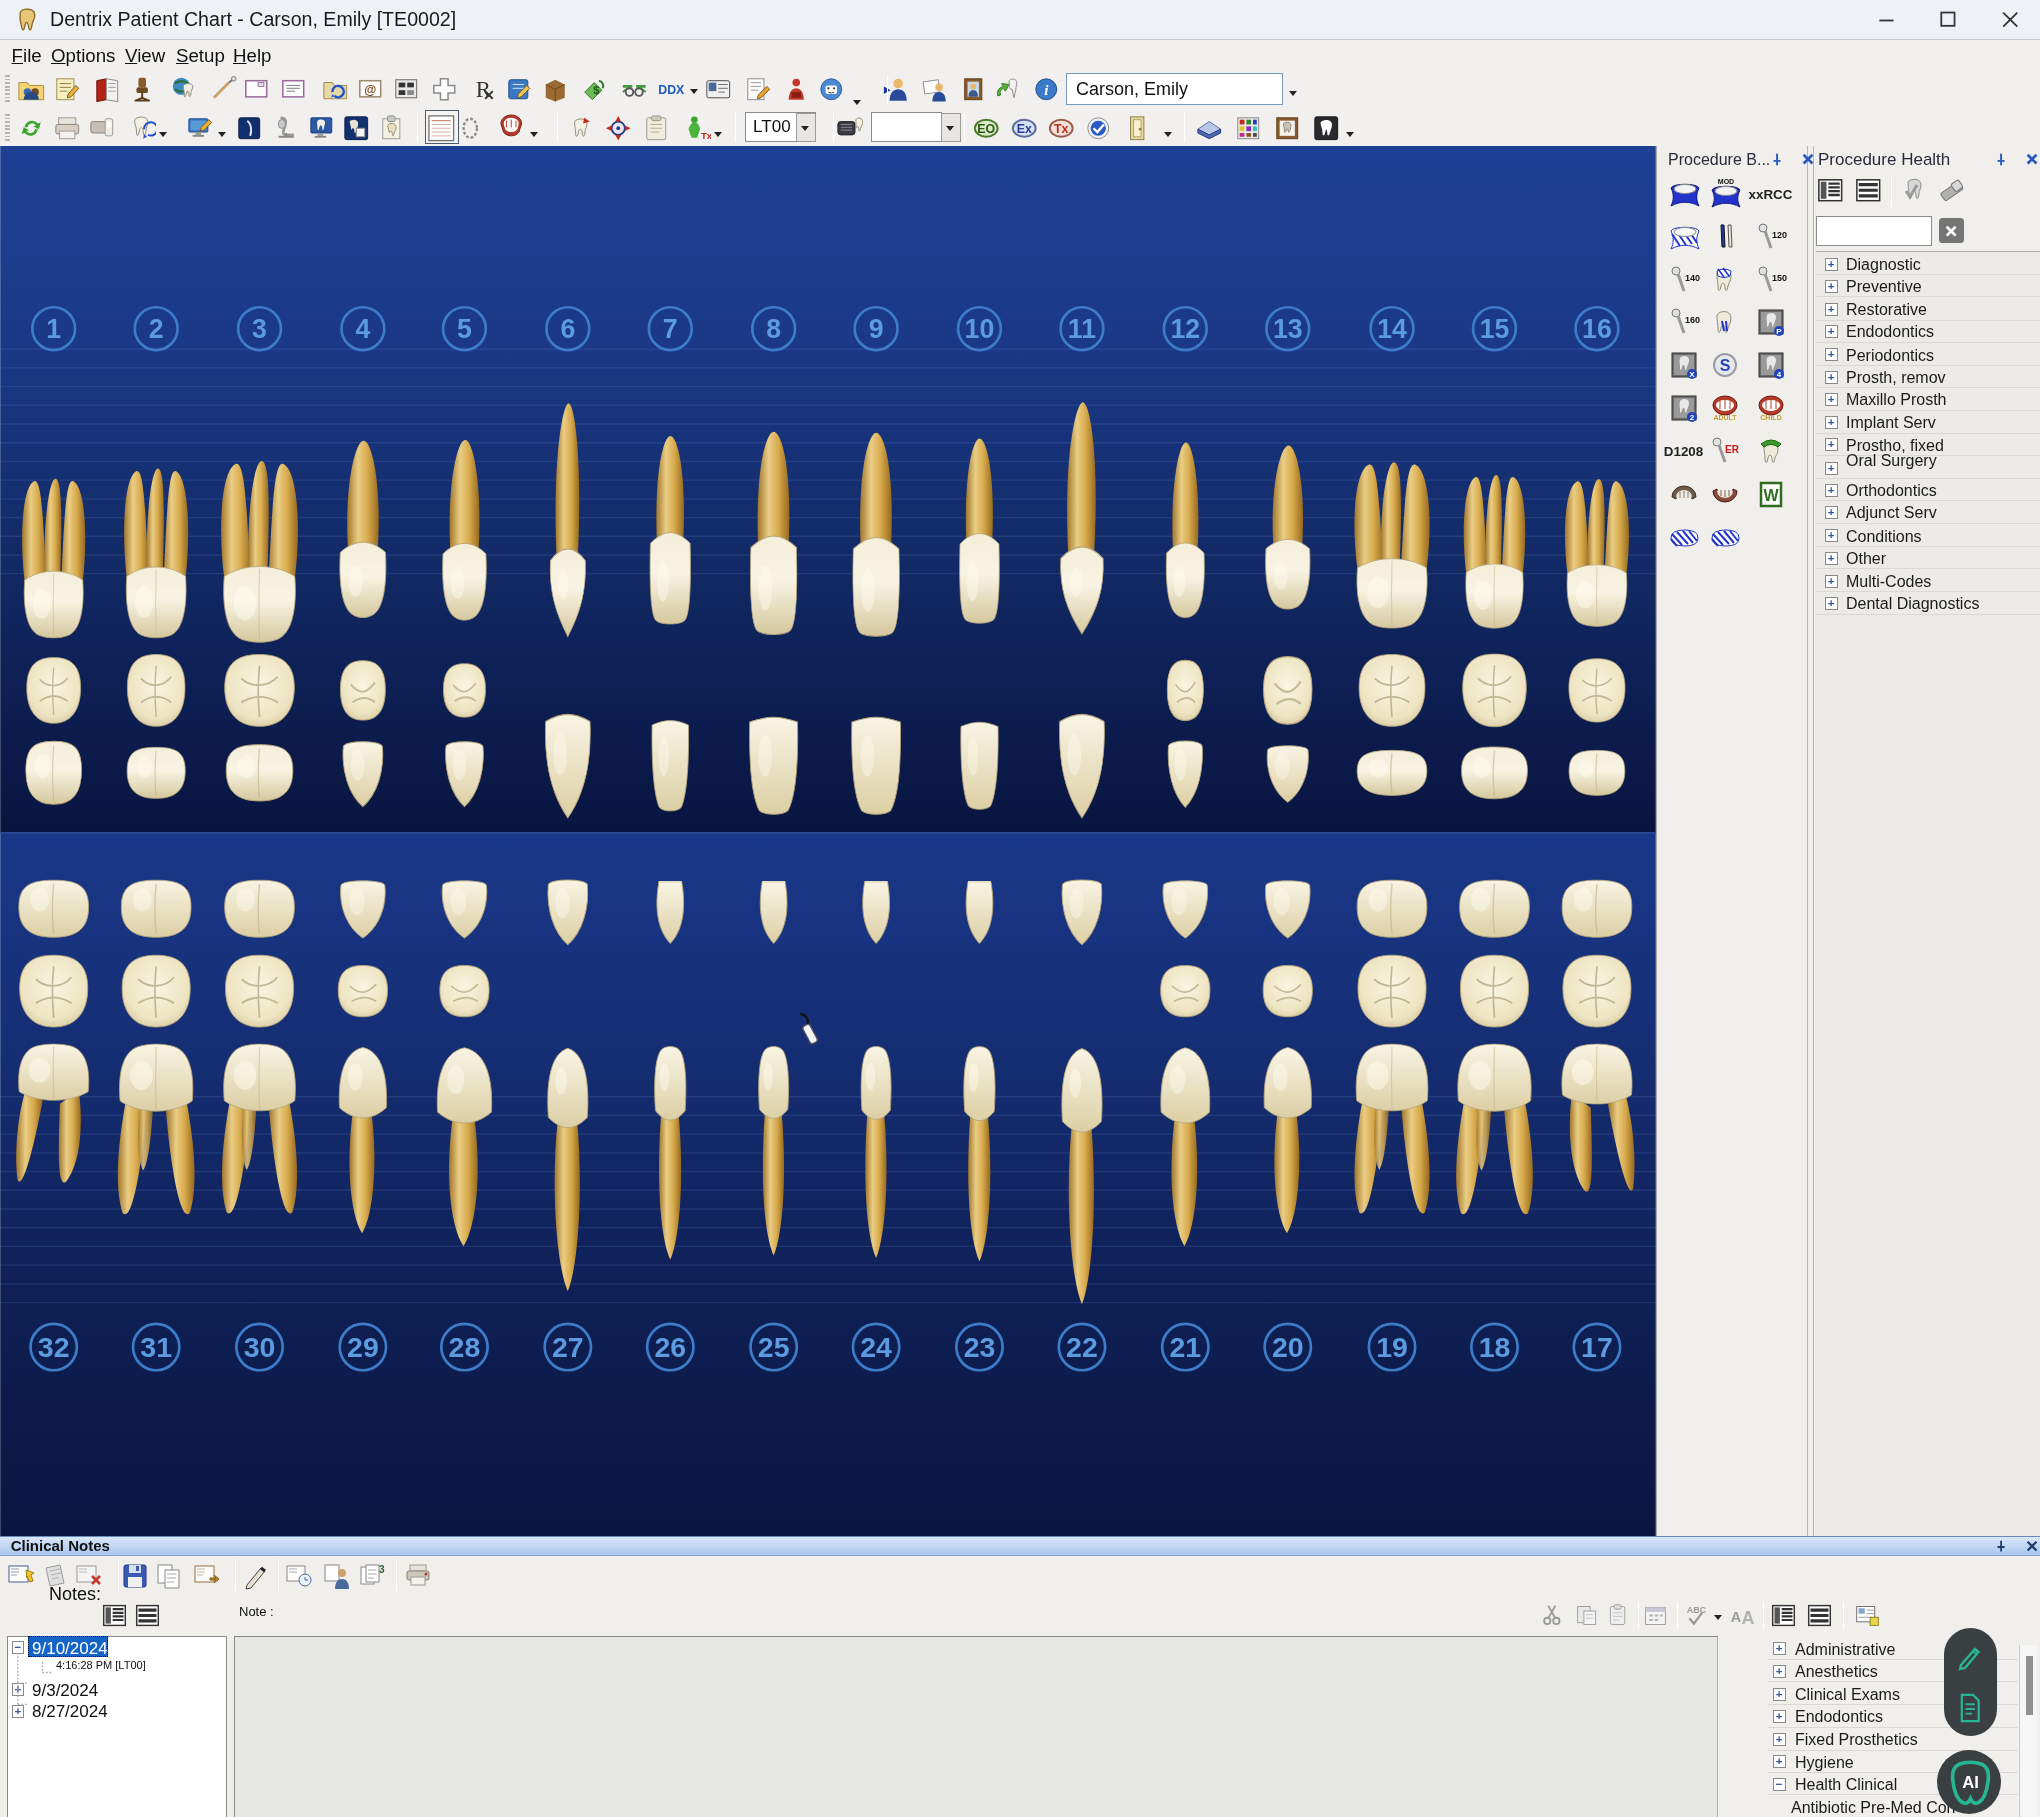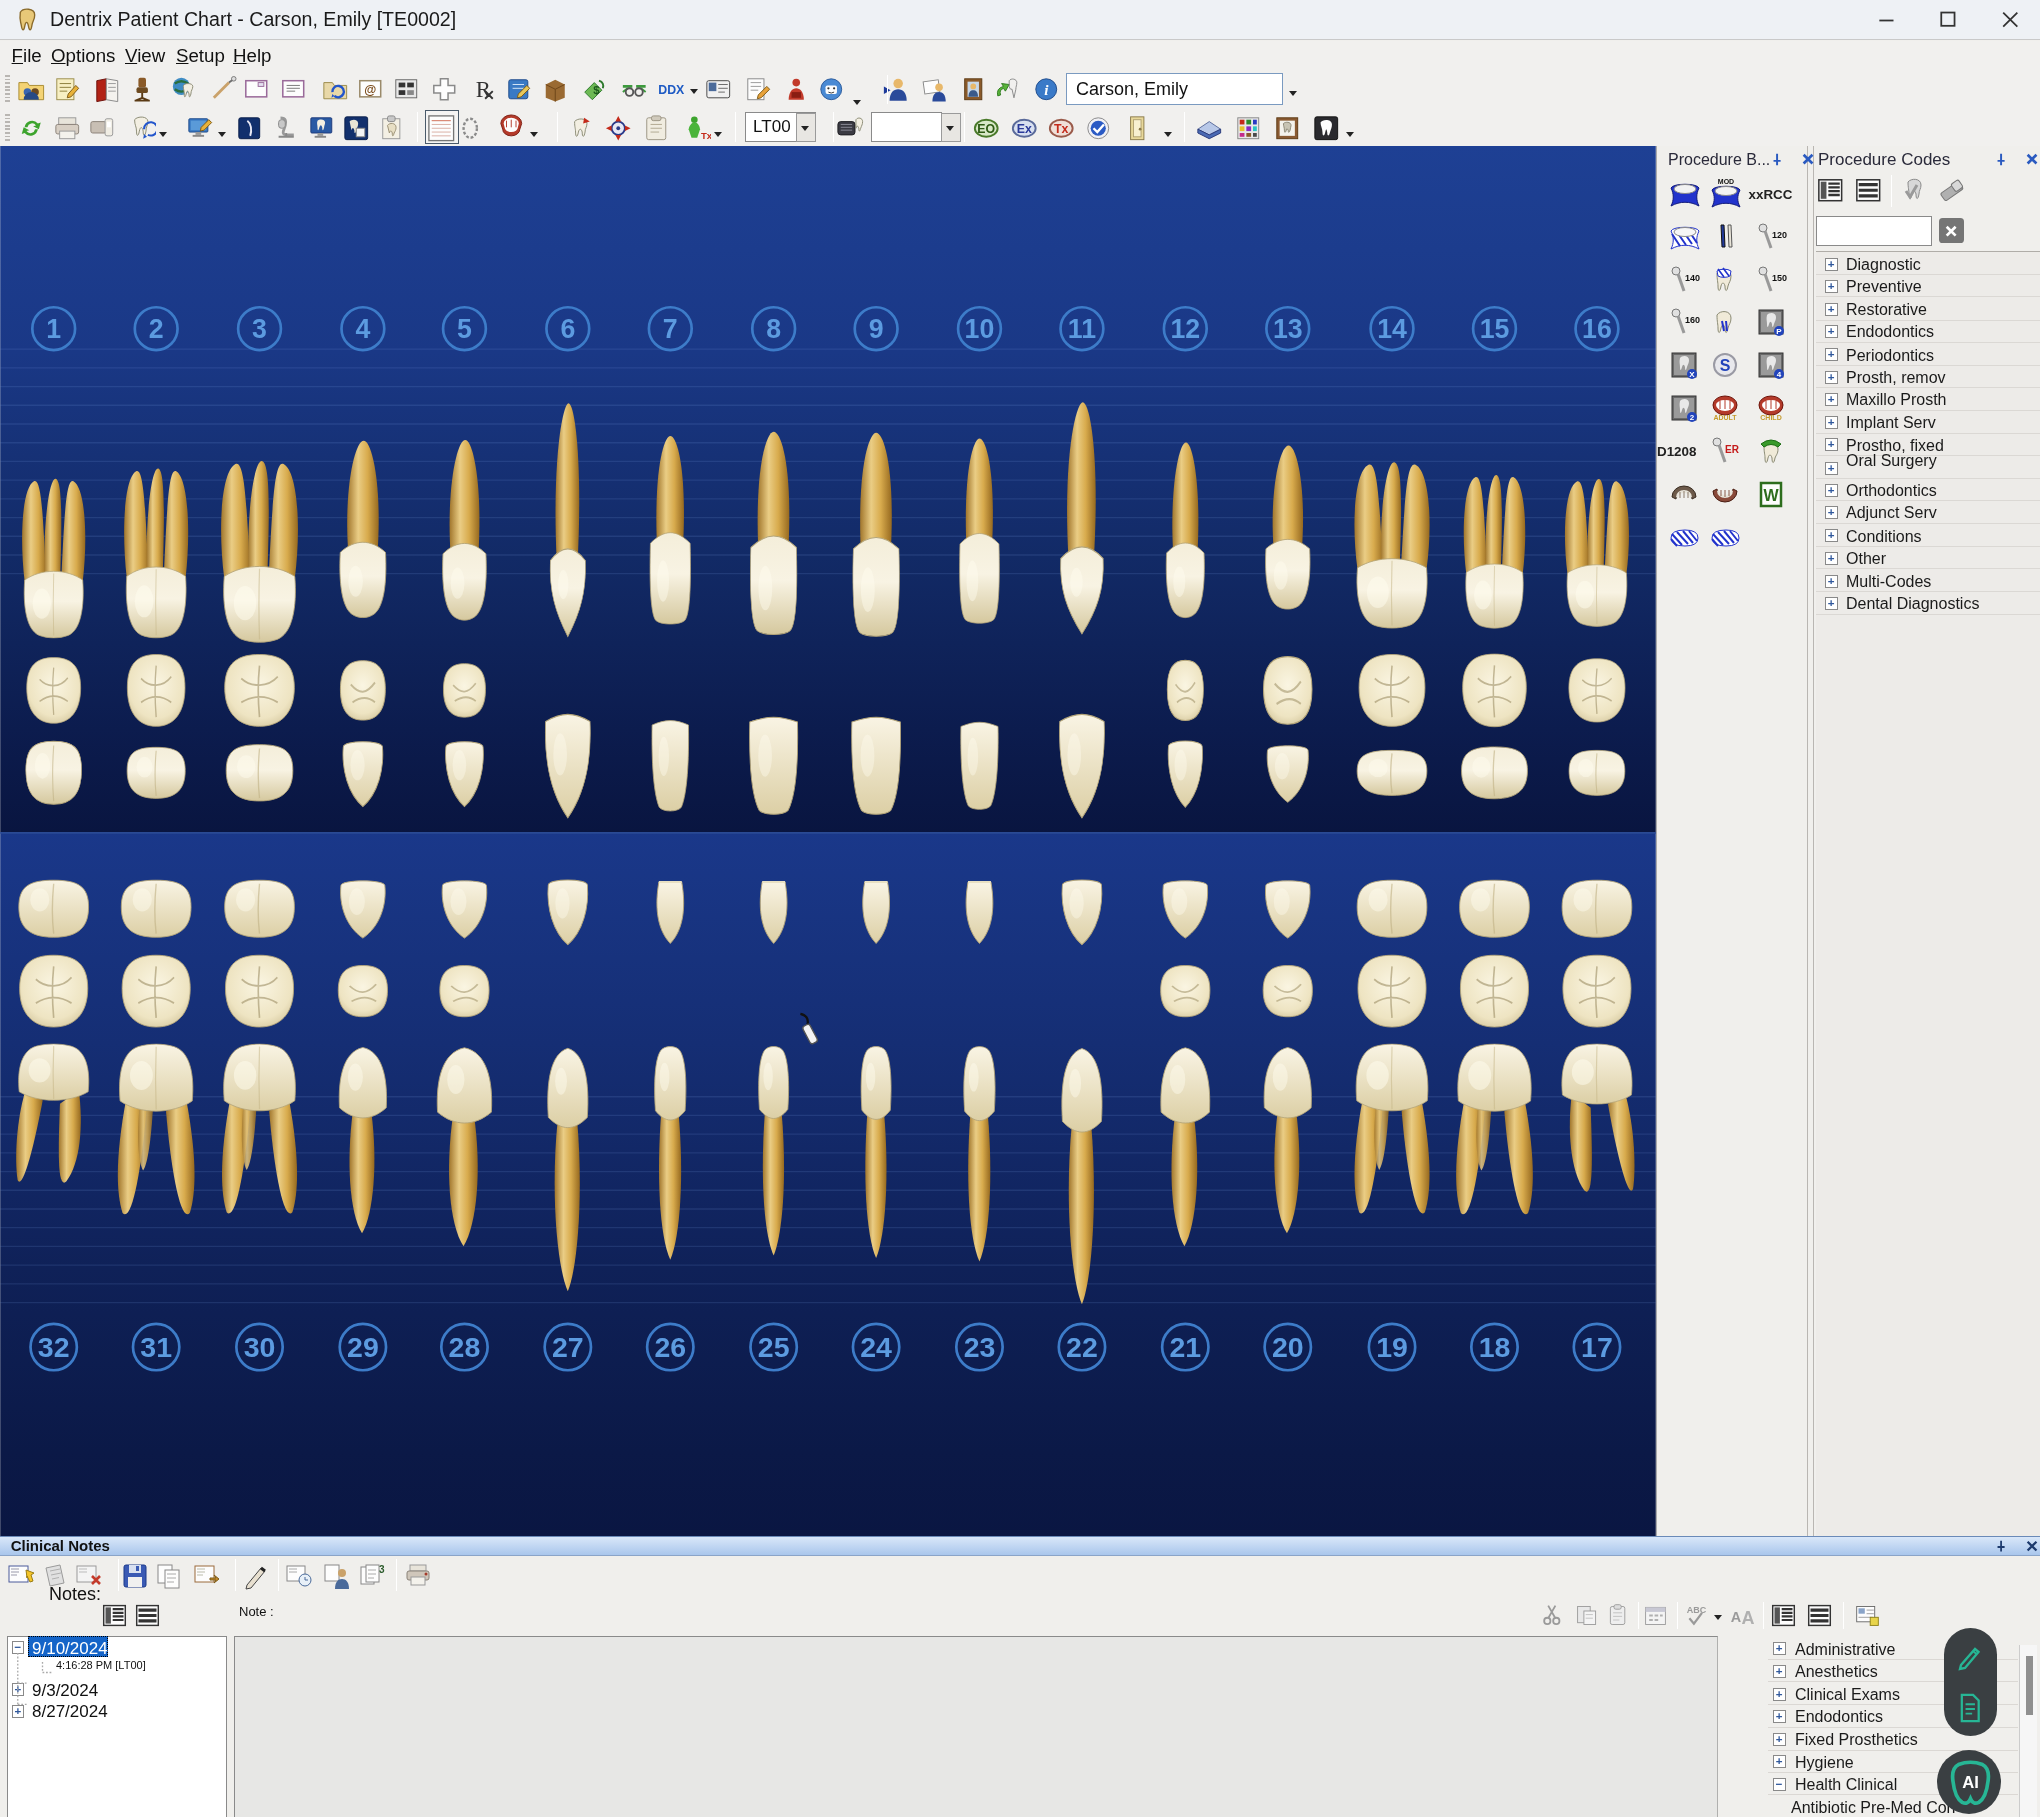--- a/index.html
+++ b/index.html
@@ -786,21 +786,21 @@
     <path d="M7,12 a9,5 0 0 1 18,0 a9,6 0 0 1 -18,0 z" fill="#fff"></path>
     <path d="M11,8 v8 M16,7 v9 M21,8 v8" stroke="#b43a2a"></path>
     <text x="16" y="27" text-anchor="middle" font-size="7" font-weight="bold" fill="#c49a2a">ADULT</text>
   </svg>
 <svg class="abs" style="left:1755px;top:393px" width="32" height="32" viewBox="0 0 32 32">
     <path d="M4,12 a12,9 0 0 1 24,0 a12,10 0 0 1 -24,0 z" fill="#b43a2a" stroke="#6d1208"></path>
     <path d="M7,12 a9,5 0 0 1 18,0 a9,6 0 0 1 -18,0 z" fill="#fff"></path>
     <path d="M11,8 v8 M16,7 v9 M21,8 v8" stroke="#b43a2a"></path>
     <text x="16" y="27" text-anchor="middle" font-size="7" font-weight="bold" fill="#c49a2a">CHILD</text>
   </svg>
-<div class="abs" style="left:1657px;top:444px;width:53px;text-align:left;font-size:13.4px;font-weight:bold;color:#222">D1208</div>
+<div class="abs" style="left:1657px;top:444px;width:53px;text-align:center;font-size:13.4px;font-weight:bold;color:#222">D1208</div>
 <svg class="abs" style="left:1709px;top:436px" width="32" height="32" viewBox="0 0 32 32">
     <circle cx="8" cy="6" r="4" fill="#e0e0e0" stroke="#777"></circle>
     <path d="M10,9 L16,26" stroke="#999" stroke-width="3"></path>
     <text x="16" y="17" font-size="10" font-weight="bold" fill="#c41a1a">ER</text>
   </svg>
 <svg class="abs" style="left:1755px;top:436px" width="32" height="32" viewBox="0 0 32 32">
     <path d="M9,10 c3,-5 14,-5 14,3 c0,5 -2,6 -3,9 c-1,6 -3,6 -3,0 c-1,-4 -3,-4 -4,0 c-1,6 -3,6 -3,0 c0,-4 -1,-5 -1,-12 z" fill="#f0ead8" stroke="#8a8a74"></path>
     <path d="M6,8 q10,-8 20,0 l-3,3 q-7,-5 -14,0 z" fill="#3a9a2a" stroke="#1d6d14"></path>
   </svg>
 <svg class="abs" style="left:1668px;top:479px" width="32" height="32" viewBox="0 0 32 32">
@@ -819,21 +819,21 @@
   </svg>
 <svg class="abs" style="left:1668px;top:523px" width="32" height="32" viewBox="0 0 32 32">
     <path d="M3,15 q0,-8 14,-8 q13,0 13,8 q0,8 -13,8 q-14,0 -14,-8 z" fill="#fff" stroke="#2233cc"></path>
     <path d="M4,11 l10,11 M9,9 l11,12 M15,8 l10,12 M21,8 l8,10 M3,16 l6,7" stroke="#2233cc" stroke-width="2"></path>
   </svg>
 <svg class="abs" style="left:1709px;top:523px" width="32" height="32" viewBox="0 0 32 32">
     <path d="M3,15 q0,-8 14,-8 q13,0 13,8 q0,8 -13,8 q-14,0 -14,-8 z" fill="#fff" stroke="#2233cc"></path>
     <path d="M4,11 l10,11 M9,9 l11,12 M15,8 l10,12 M21,8 l8,10 M3,16 l6,7" stroke="#2233cc" stroke-width="2"></path>
   </svg>
 <div class="abs" style="left:1814px;top:146px;width:226px;height:1390px;background:#f0efec"></div>
-<div class="abs" style="left:1818px;top:150px;font-size:17px;color:#2a2a3a">Procedure Codes</div>
+<div class="abs" style="left:1818px;top:150px;font-size:17px;color:#2a2a3a">Procedure Health</div>
 <svg class="abs" style="left:1994px;top:151px" width="46" height="18" viewBox="0 0 52 20">
     <path d="M8,3 v8 M4,11 h8 M8,11 v5" stroke="#2a5ac0" stroke-width="2.2" fill="none"></path>
     <path d="M38,4 l10,10 M48,4 l-10,10" stroke="#2a5ac0" stroke-width="3"></path>
   </svg>
 <svg class="abs" style="left:1816px;top:176px" width="28.5" height="28.5" viewBox="0 0 30 30">
     <rect x="3" y="4" width="24" height="22" fill="#fdfdfd" stroke="#333" stroke-width="1.6"></rect>
     <rect x="5" y="6" width="6" height="18" fill="#555"></rect>
     <path d="M13,8 h12 M13,12 h12 M13,16 h12 M13,20 h12" stroke="#333" stroke-width="2.4"></path>
   </svg>
 <svg class="abs" style="left:1854px;top:176px" width="28.5" height="28.5" viewBox="0 0 30 30">

